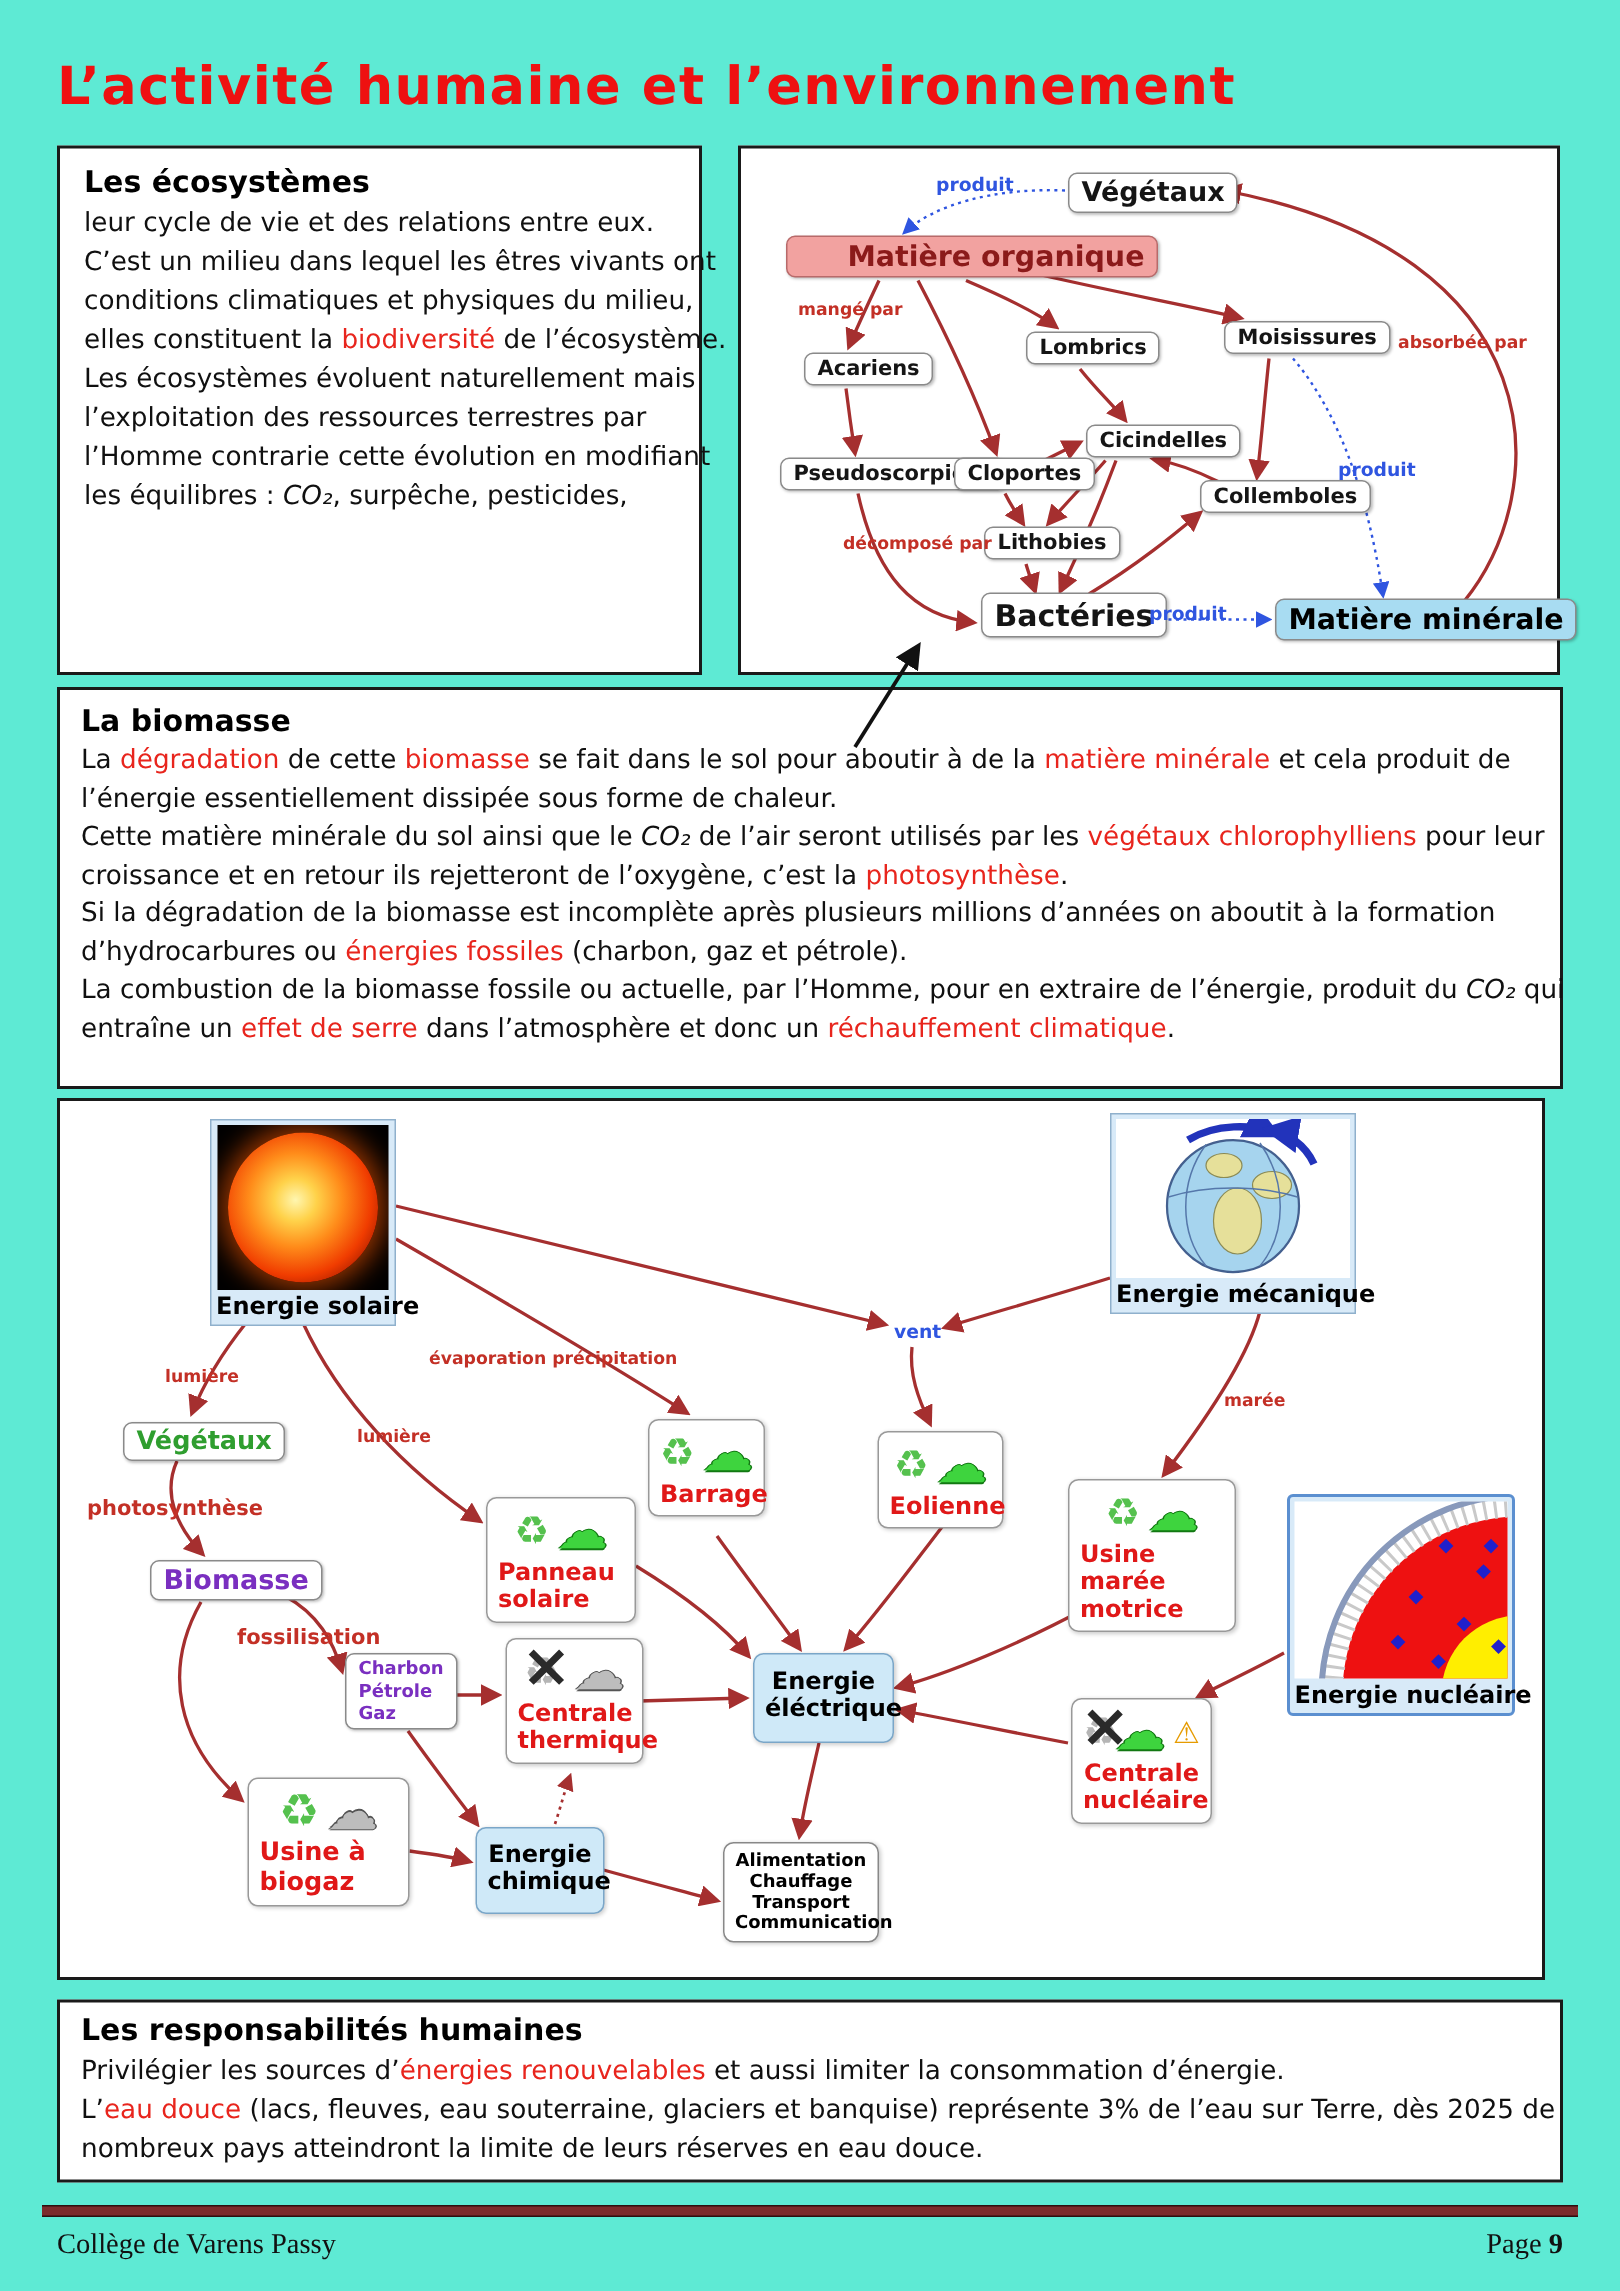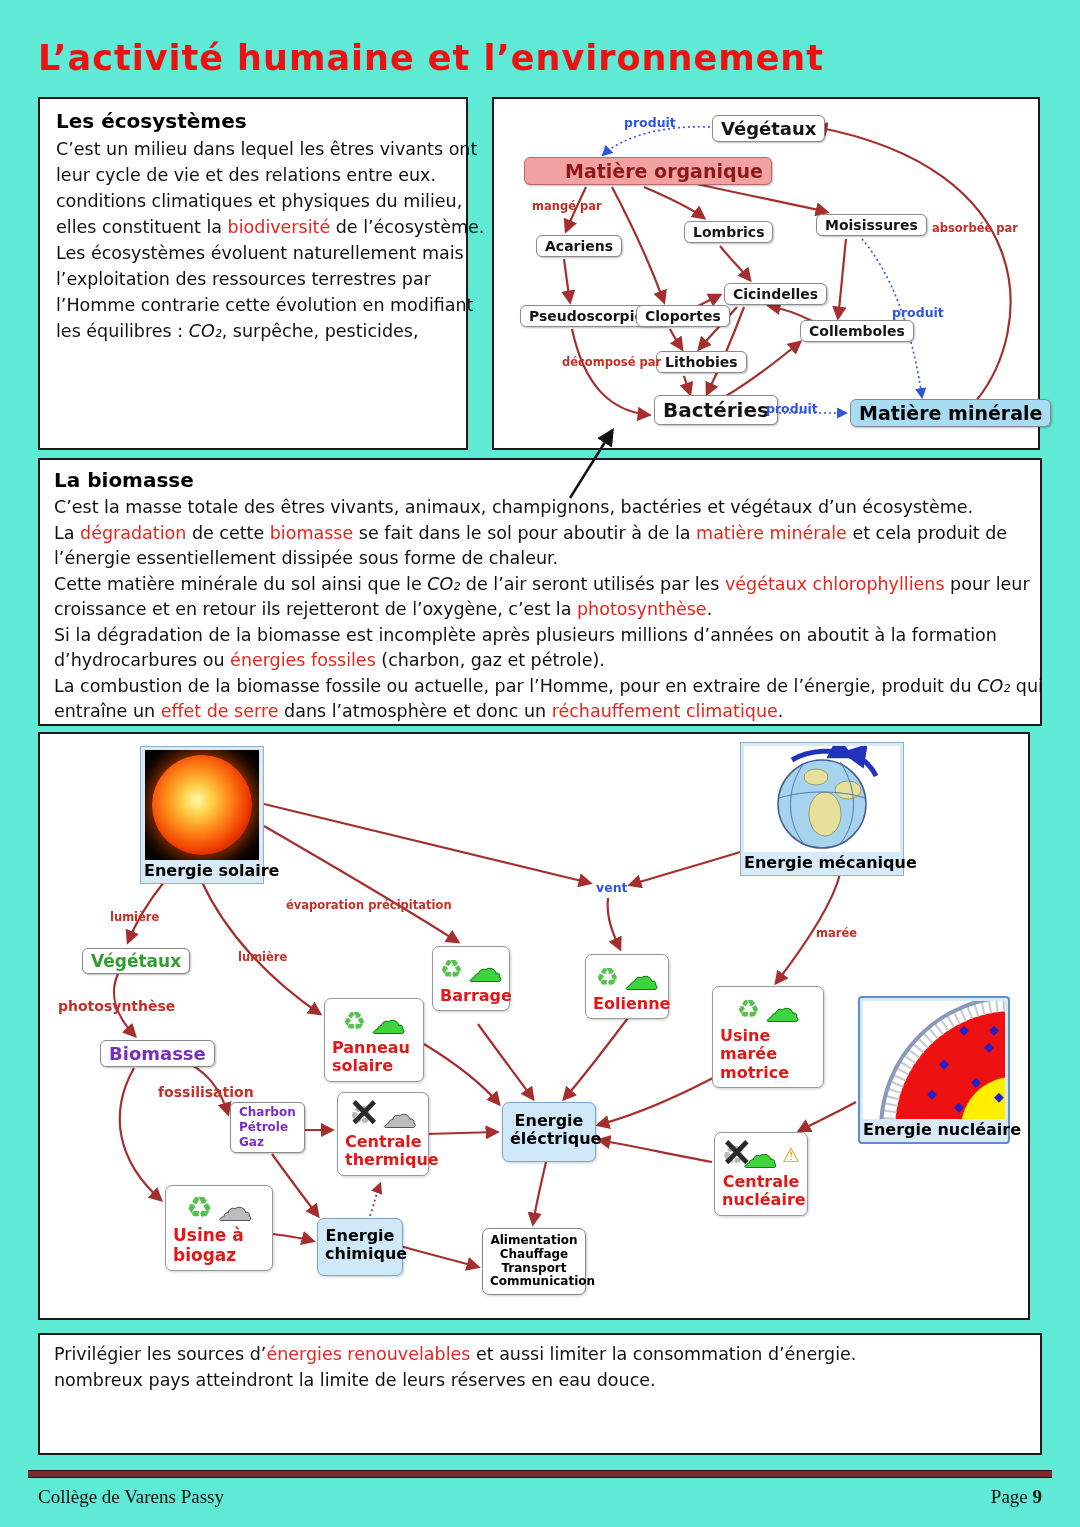--- a/index.html
+++ b/index.html
@@ -64,22 +64,22 @@
 </style>
 </head>
 <body>
 
 <div id="page">
 
   <div id="page-title">L’activité humaine et l’environnement</div>
 
   <div class="box" style="left:38px;top:97px;width:430px;height:353px;padding:10px 16px;">
     <h3 class="bt">Les écosystèmes</h3>
+    <div class="tl"><span>leur cycle de vie et des relations entre eux.</span></div>
     <div class="tl"><span>C’est un milieu dans lequel les êtres vivants ont</span></div>
-    <div class="tl"><span>leur cycle de vie et des relations entre eux.</span></div>
     <div class="tl"><span>conditions climatiques et physiques du milieu,</span></div>
     <div class="tl"><span>elles constituent la </span><span class="seg-red">biodiversité</span><span> de l’écosystème.</span></div>
     <div class="tl"><span>Les écosystèmes évoluent naturellement mais</span></div>
     <div class="tl"><span>l’exploitation des ressources terrestres par</span></div>
     <div class="tl"><span>l’Homme contrarie cette évolution en modifiant</span></div>
     <div class="tl"><span>les équilibres : </span><span class="seg-it">CO₂</span><span>, surpêche, pesticides,</span></div>
   </div>
 
   <div class="box" style="left:492px;top:97px;width:548px;height:353px;">
     <svg class="wire" width="544" height="349" viewBox="0 0 544 349" aria-hidden="true">
@@ -130,21 +130,20 @@
     <div class="blab" style="left:130px;top:16px;">produit</div>
     <div class="rlab" style="left:38px;top:100px;">mangé par</div>
     <div class="rlab" style="left:438px;top:122px;">absorbée par</div>
     <div class="blab" style="left:398px;top:206px;">produit</div>
     <div class="rlab" style="left:68px;top:256px;">décomposé par</div>
     <div class="blab" style="left:272px;top:302px;">produit</div>
   </div>
 
   <div class="box" style="left:38px;top:458px;width:1004px;height:268px;padding:8px 14px;">
     <h3 class="bt">La biomasse</h3>
-    <div class="tl" style="line-height:25.5px;"><span>C’est la masse totale des êtres vivants, animaux, champignons, bactéries et végétaux d’un écosystème.</span></div>
     <div class="tl" style="line-height:25.5px;"><span>La </span><span class="seg-red">dégradation</span><span> de cette </span><span class="seg-red">biomasse</span><span> se fait dans le sol pour aboutir à de la </span><span class="seg-red">matière minérale</span><span> et cela produit de</span></div>
     <div class="tl" style="line-height:25.5px;"><span>l’énergie essentiellement dissipée sous forme de chaleur.</span></div>
     <div class="tl" style="line-height:25.5px;"><span>Cette matière minérale du sol ainsi que le </span><span class="seg-it">CO₂</span><span> de l’air seront utilisés par les </span><span class="seg-red">végétaux chlorophylliens</span><span> pour leur</span></div>
     <div class="tl" style="line-height:25.5px;"><span>croissance et en retour ils rejetteront de l’oxygène, c’est la </span><span class="seg-red">photosynthèse</span><span>.</span></div>
     <div class="tl" style="line-height:25.5px;"><span>Si la dégradation de la biomasse est incomplète après plusieurs millions d’années on aboutit à la formation</span></div>
     <div class="tl" style="line-height:25.5px;"><span>d’hydrocarbures ou </span><span class="seg-red">énergies fossiles</span><span> (charbon, gaz et pétrole).</span></div>
     <div class="tl" style="line-height:25.5px;"><span>La combustion de la biomasse fossile ou actuelle, par l’Homme, pour en extraire de l’énergie, produit du </span><span class="seg-it">CO₂</span><span> qui</span></div>
     <div class="tl" style="line-height:25.5px;"><span>entraîne un </span><span class="seg-red">effet de serre</span><span> dans l’atmosphère et donc un </span><span class="seg-red">réchauffement climatique</span><span>.</span></div>
   </div>
 
@@ -327,21 +326,23 @@
     <div class="rlab" style="left:70px;top:176px;">lumière</div>
     <div class="rlab" style="left:198px;top:216px;">lumière</div>
     <div class="rlab" style="left:246px;top:164px;">évaporation précipitation</div>
     <div class="blab" style="left:556px;top:146px;">vent</div>
     <div class="rlab" style="left:776px;top:192px;">marée</div>
     <div class="rlab mid" style="left:18px;top:264px;">photosynthèse</div>
     <div class="rlab mid" style="left:118px;top:350px;">fossilisation</div>
   </div>
 
   <div class="box" style="left:38px;top:1333px;width:1004px;height:122px;padding:6px 14px;">
+    <h3 class="bt">Les responsabilités humaines</h3>
     <div class="tl"><span>Privilégier les sources d’</span><span class="seg-red">énergies renouvelables</span><span> et aussi limiter la consommation d’énergie.</span></div>
+    <div class="tl"><span>L’</span><span class="seg-red">eau douce</span><span> (lacs, fleuves, eau souterraine, glaciers et banquise) représente 3% de l’eau sur Terre, dès 2025 de</span></div>
     <div class="tl"><span>nombreux pays atteindront la limite de leurs réserves en eau douce.</span></div>
   </div>
 
   <svg class="abs" style="left:0;top:0;z-index:40;pointer-events:none;" width="1080" height="1527" aria-hidden="true">
     <defs>
       <marker id="mK" viewBox="0 0 10 10" refX="8" refY="5" markerWidth="7" markerHeight="7" orient="auto-start-reverse">
         <path d="M0 0 L10 5 L0 10 z" fill="#111"></path>
         </marker>
     </defs>
     <path d="M 570 498 L 612 431" fill="none" stroke="#111" stroke-width="2.5" marker-end="url(#mK)"></path>

